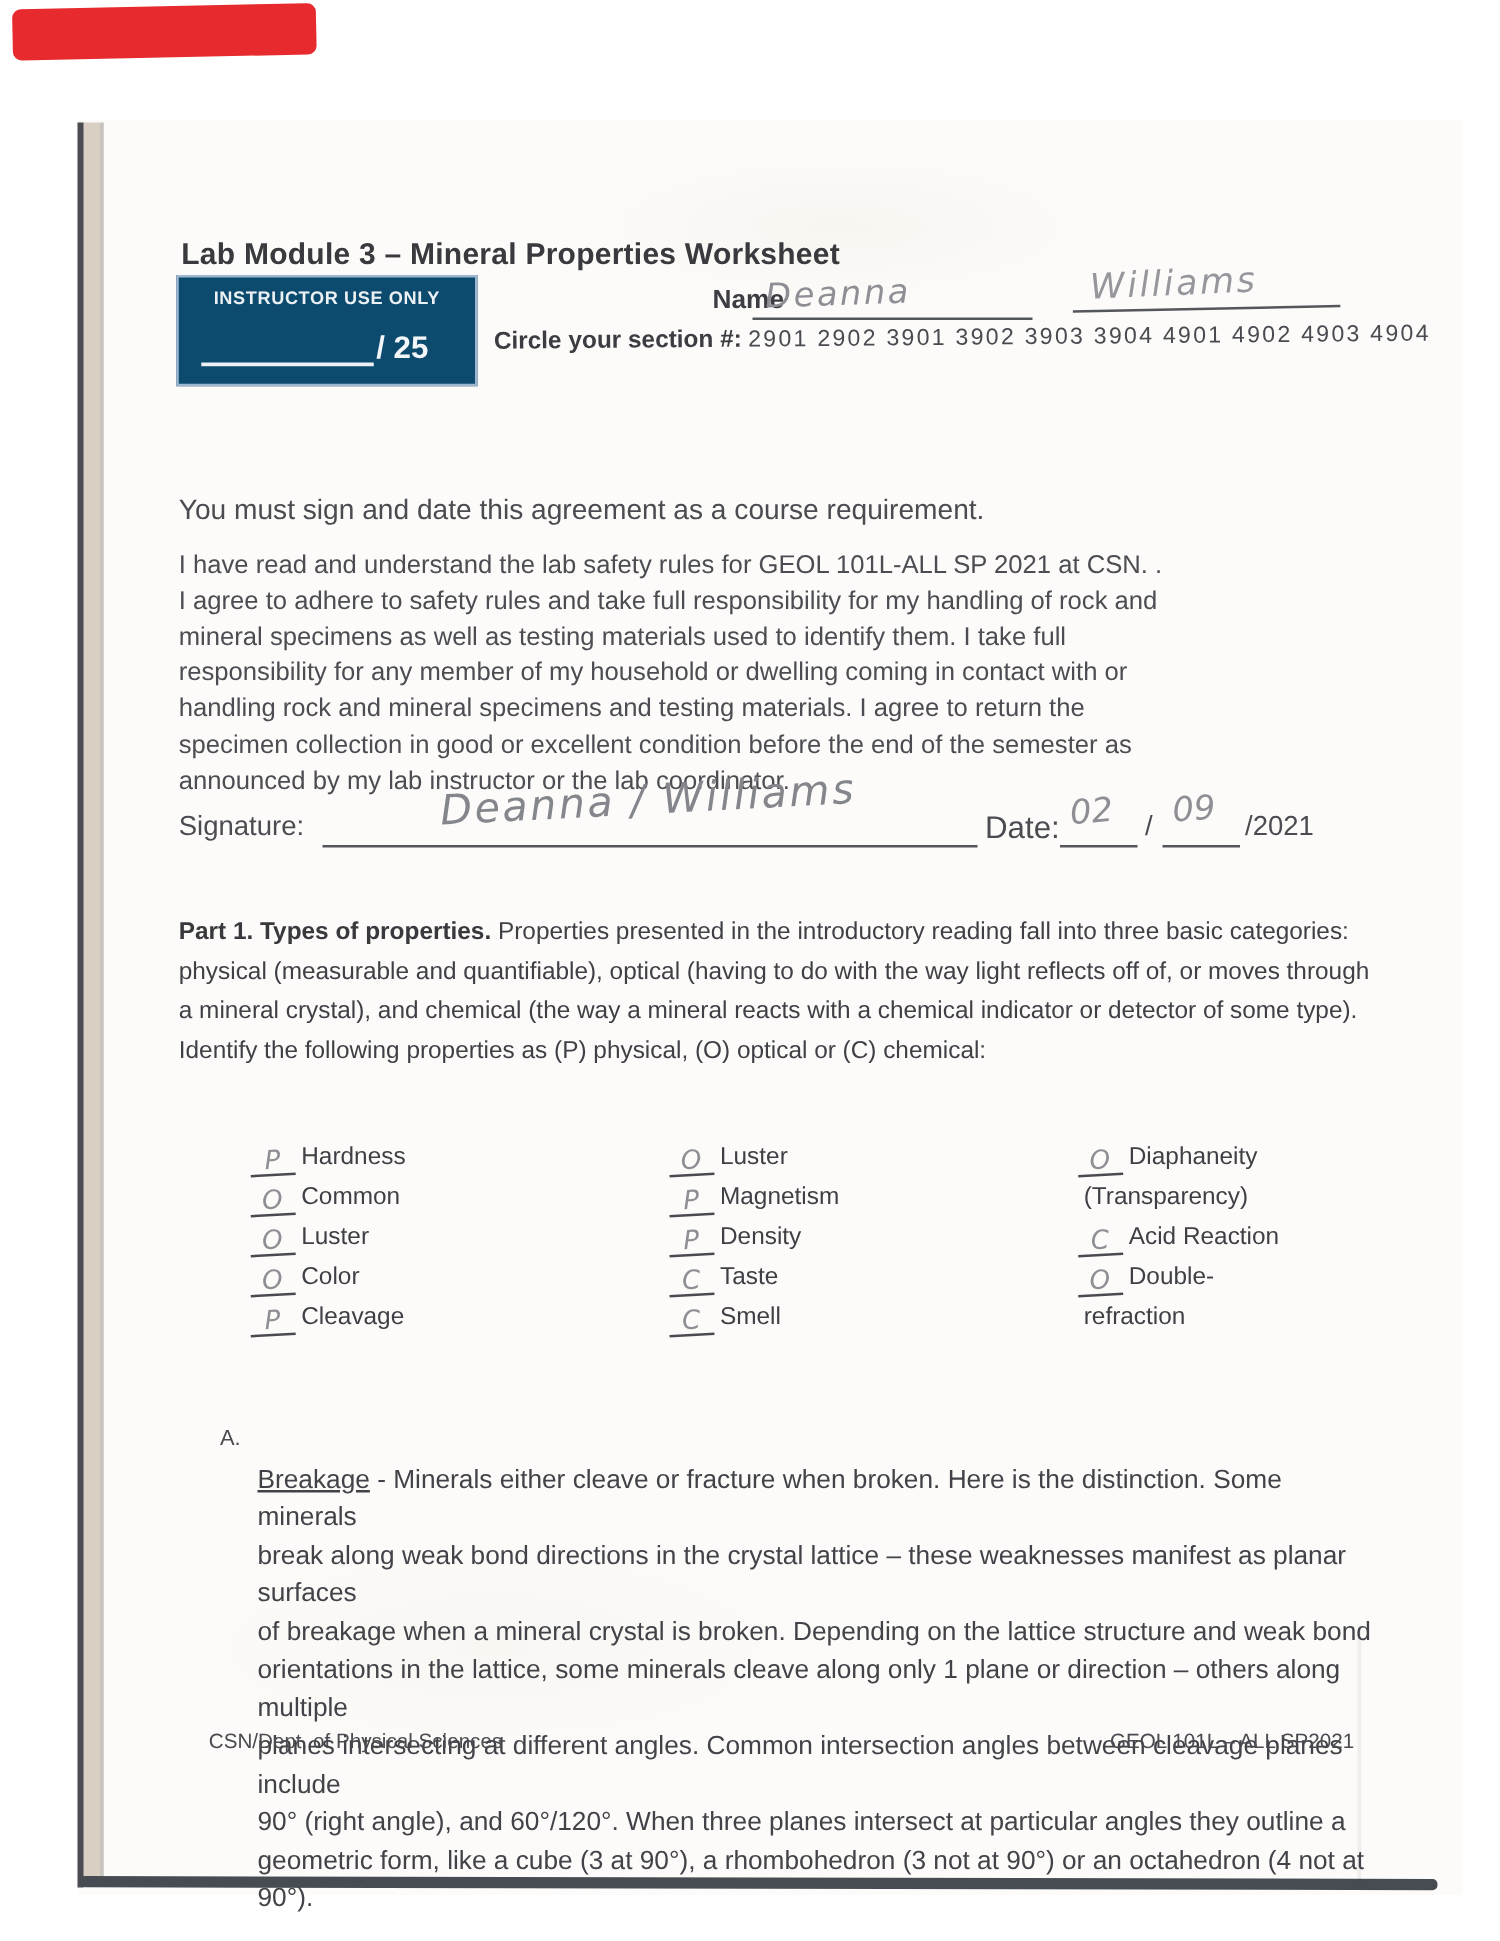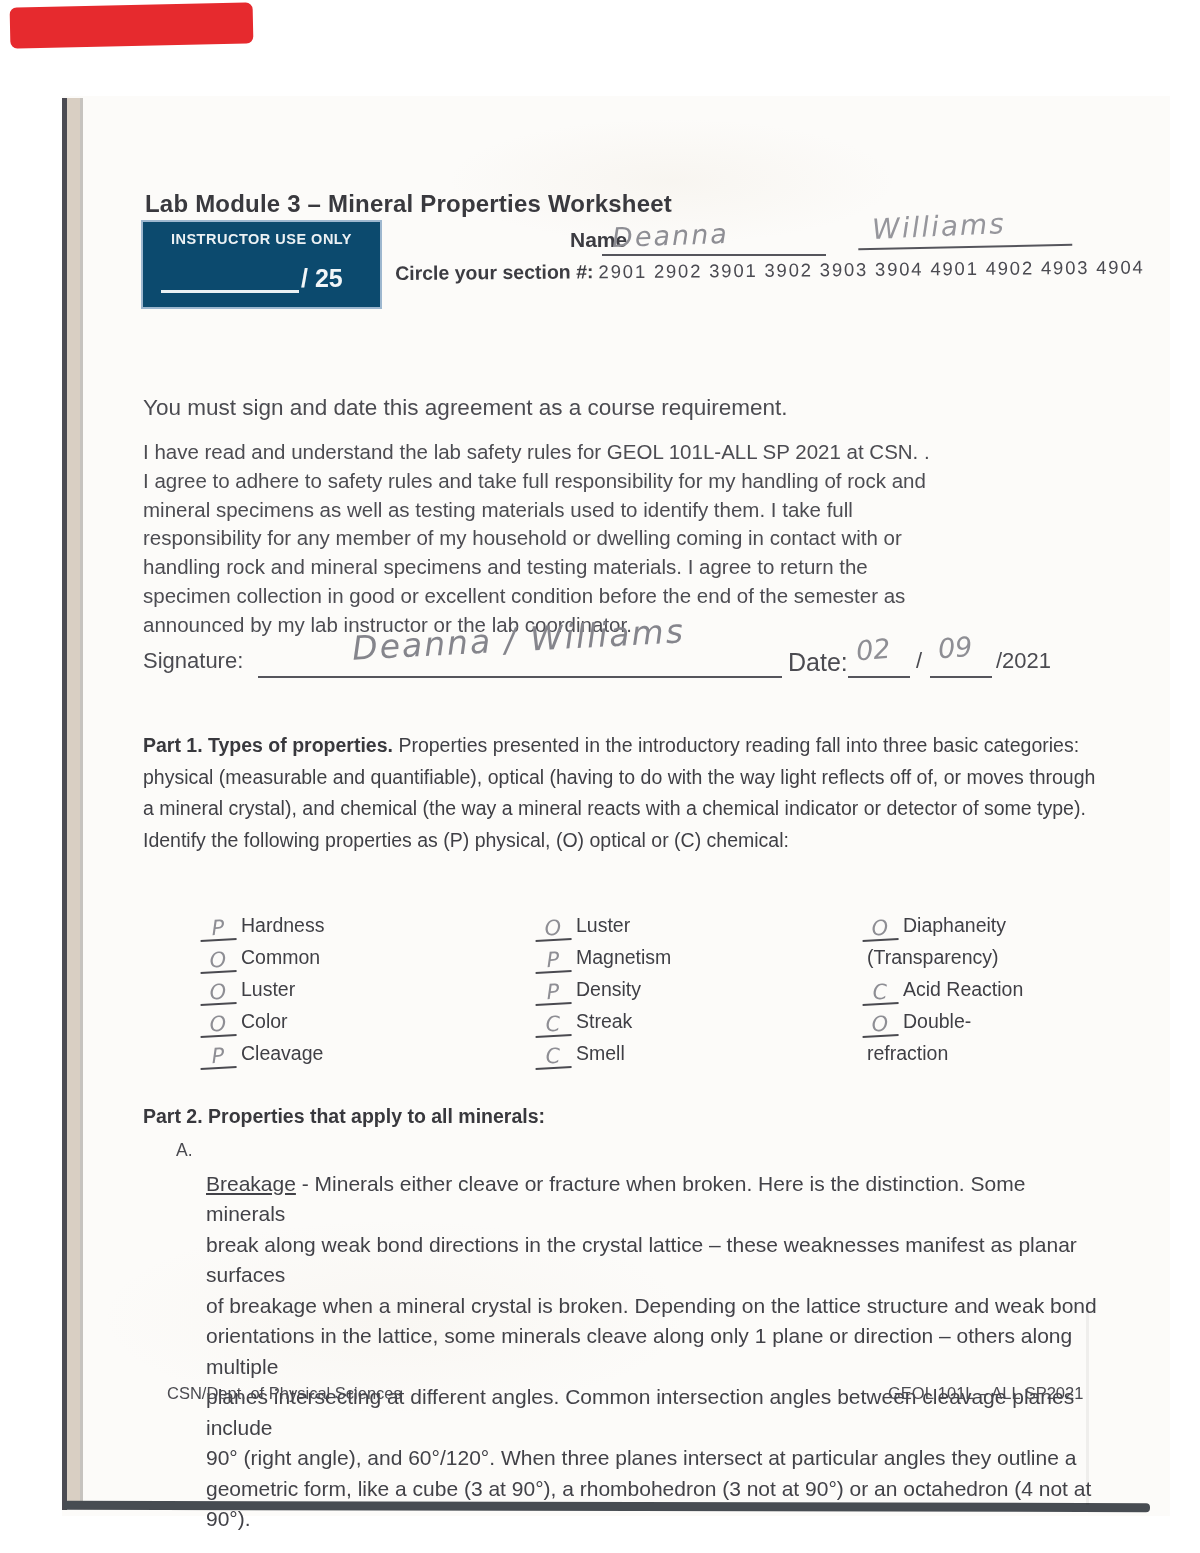--- a/index.html
+++ b/index.html
@@ -173,21 +173,21 @@
         <span class="p1-label">Magnetism</span>
       </div>
 
       <div class="p1-row">
         <span class="hl">P</span>
         <span class="p1-label">Density</span>
       </div>
 
       <div class="p1-row">
         <span class="hl">C</span>
-        <span class="p1-label">Streak</span>
+        <span class="p1-label">Taste</span>
       </div>
 
       <div class="p1-row">
         <span class="hl">C</span>
         <span class="p1-label">Smell</span>
       </div>
     </div>
   <div class="p1-col p1-col3">
 
       <div class="p1-row">
@@ -209,21 +209,20 @@
         <span class="hl">O</span>
         <span class="p1-label">Double-</span>
       </div>
 
       <div class="p1-row">
         <span class="hl"></span>
         <span class="p1-label">refraction</span>
       </div>
     </div>
 
-  <div class="abs p2-head">Part 2.  Properties that apply to all minerals:</div>
   <div class="abs p2-letter">A.</div>
   <div class="abs p2-body">
     <span class="u">Breakage</span><span> -  Minerals either cleave or fracture when broken.  Here is the distinction.  Some minerals
 break along weak bond directions in the crystal lattice – these weaknesses manifest as planar surfaces
 of breakage when a mineral crystal is broken.  Depending on the lattice structure and weak bond
 orientations in the lattice, some minerals cleave along only 1 plane or direction – others along multiple
 planes intersecting at different angles.  Common intersection angles between cleavage planes include
 90° (right angle), and 60°/120°.  When three planes intersect at particular angles they outline a
 geometric form, like a cube (3 at 90°), a rhombohedron (3 not at 90°) or an octahedron (4 not at 90°).</span>
   </div>

